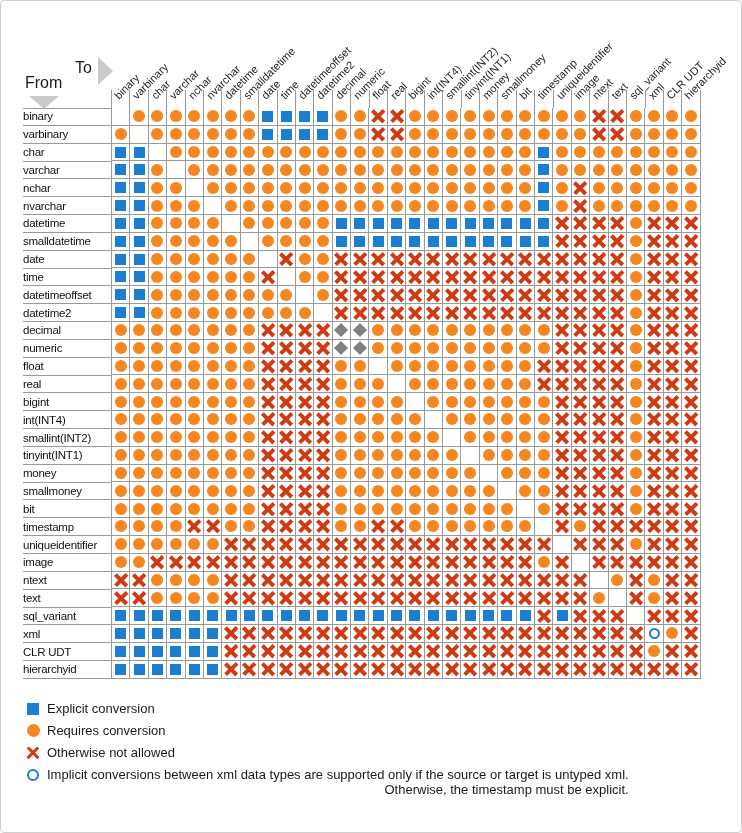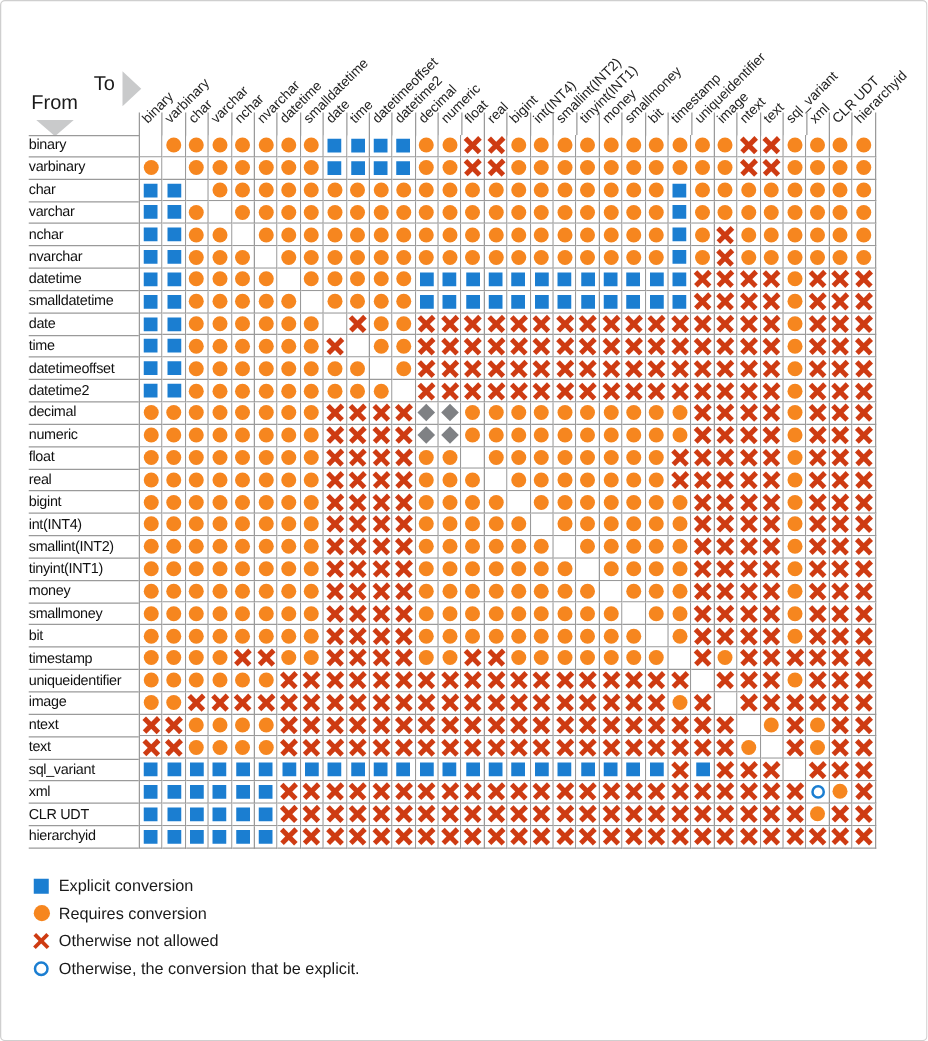--- a/index.html
+++ b/index.html
@@ -3210,17 +3210,18 @@
         <span class="legend-icon">
           <span class="xx"></span>
         </span>
         <span class="legend-text">Otherwise not allowed</span>
       </div>
       <div class="legend-item">
         <span class="legend-icon">
           <span class="un"></span>
         </span>
         <span>
-          <span class="legend-text">Otherwise, the conversion that be explicit.</span>
+          <span class="legend-text">Implicit conversions between xml data types are supported only if the source or target is untyped xml.</span>
+          <span class="legend-text">Otherwise, the timestamp must be explicit.</span>
         </span>
       </div>
     </div>
 </div>
 
 </body></html>

